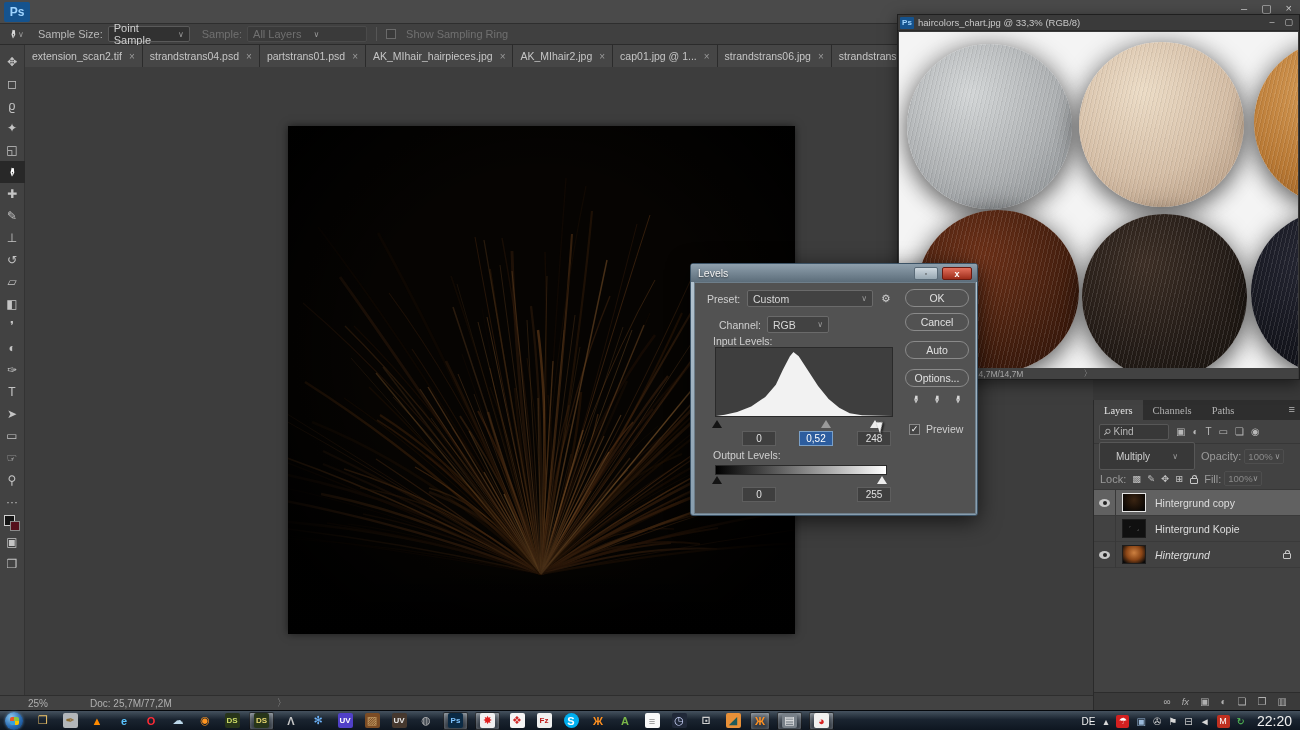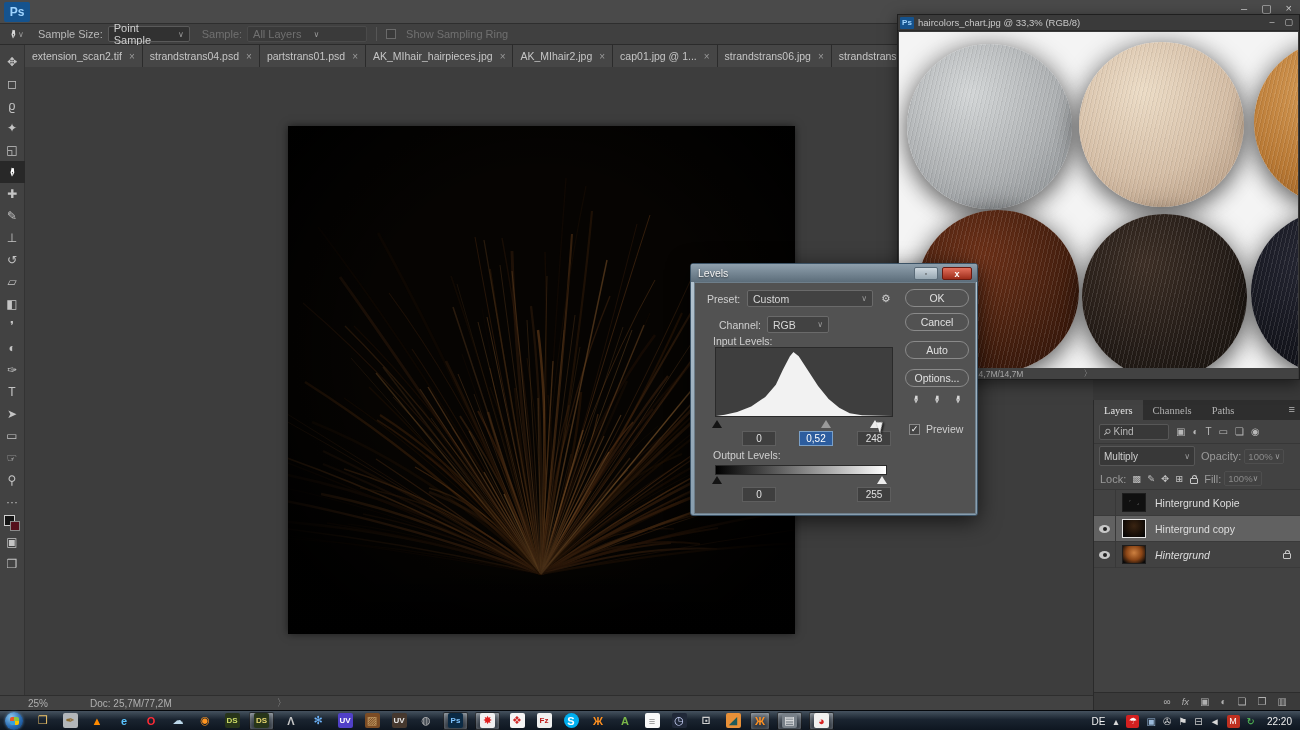--- a/index.html
+++ b/index.html
@@ -48,21 +48,21 @@
   #layers-panel{left:1093px;top:400px;width:207px;height:310px;background:#424242;border-left:1px solid #2a2a2a;}
   #lp-tabs{position:absolute;left:0;top:0;width:207px;height:20px;background:#2e2e2e;display:flex;align-items:stretch;font-size:10.5px;}
   .lp-tab{padding:0 10px;display:flex;align-items:center;color:#b2b2b2;font-family:Liberation Serif, serif;}
   .lp-tab.active{background:#424242;color:#e4e4e4;}
   #lp-menu{position:absolute;right:5px;top:3px;color:#b8b8b8;font-size:11px;}
   #lp-filter{position:absolute;left:0;top:20px;width:207px;height:24px;display:flex;align-items:center;border-bottom:1px solid #373737;}
   #kind-dd{margin-left:5px;width:70px;height:16px;background:#383838;border:1px solid #575757;border-radius:2px;display:flex;align-items:center;font-size:10px;color:#b8b8b8;padding:0 4px;gap:3px;}
   #kind-dd .mag{font-size:9px;transform:rotate(45deg);}
   .flt-ic{margin-left:7px;font-size:10px;color:#b8b8b8;}
   #lp-blend{position:absolute;left:0;top:44px;width:207px;height:24px;display:flex;align-items:center;}
-  #blend-dd{margin-left:5px;width:96px;height:20px;background:#383838;border:1px solid #575757;border-radius:2px;font-size:10px;color:#cfcfcf;display:flex;align-items:center;justify-content:space-between;padding:0 4px;}
+  #blend-dd{margin-left:5px;width:96px;height:28px;background:#383838;border:1px solid #575757;border-radius:2px;font-size:10px;color:#cfcfcf;display:flex;align-items:center;justify-content:space-between;padding:0 16px;}
   .small-lbl{font-size:11px;color:#9a9a9a;margin-left:6px;}
   .pct-box{margin-left:3px;width:40px;height:15px;border:1px solid #4e4e4e;border-radius:2px;font-size:9.5px;color:#8a8a8a;display:flex;align-items:center;justify-content:space-between;padding:0 3px;}
   #lp-lock{position:absolute;left:0;top:68px;width:207px;height:22px;display:flex;align-items:center;border-bottom:1px solid #373737;}
   .lock-ic{margin-left:6px;font-size:9.5px;color:#c0c0c0;}
   .mini-lock{position:relative;width:8px;height:6px;border:1px solid #c8c8c8;border-radius:1px;margin-left:7px;margin-top:4px;}
   .mini-lock::before{content:"";position:absolute;top:-4px;left:1px;width:3px;height:3px;border:1px solid #c8c8c8;border-bottom:none;border-radius:3px 3px 0 0;}
   #lp-rows{position:absolute;left:0;top:90px;width:207px;}
   .layer-row{height:26px;display:flex;align-items:center;border-bottom:1px solid #3a3a3a;position:relative;}
   .layer-row.selected{background:#616161;}
   .vis-well{width:22px;height:26px;border-right:1px solid #383838;display:flex;align-items:center;justify-content:center;}
@@ -116,21 +116,21 @@
   #start-orb{width:18px;height:18px;margin-left:5px;border-radius:50%;background:radial-gradient(circle at 35% 28%,#8cc8ee,#2a6cb4 55%,#0b3a70);display:flex;align-items:center;justify-content:center;box-shadow:0 0 3px rgba(120,190,255,.6);}
   #orb-flag{width:9px;height:8px;border-radius:2px;background:conic-gradient(#8cc63e 0 90deg,#f7c500 90deg 180deg,#37a1dd 180deg 270deg,#e8552a 270deg 360deg);}
   #tb-items{display:flex;align-items:center;gap:7px;margin-left:10px;}
   .tb-item{min-width:20px;height:18px;display:flex;align-items:center;justify-content:center;font-size:11px;}
   .tb-item.pressed{background:linear-gradient(rgba(255,255,255,.30),rgba(255,255,255,.08));border:1px solid rgba(0,0,0,.55);border-radius:2px;box-shadow:inset 0 0 4px rgba(255,255,255,.35);padding:0 4px;}
   .tb-chip{min-width:15px;height:15px;border-radius:2px;display:flex;align-items:center;justify-content:center;}
   #tray{position:absolute;right:4px;top:0;height:20px;display:flex;align-items:center;gap:8px;}
   #tray-lang{font-size:10px;color:#f0f0f0;}
   .tray-ic{font-size:10px;display:flex;align-items:center;justify-content:center;}
   .tray-chip{width:13px;height:13px;border-radius:2px;display:flex;align-items:center;justify-content:center;font-size:9px;}
-  #tray-clock{font-size:10px;color:#f0f0f0;margin-left:4px;margin-right:4px;}
+  #tray-clock{font-size:14px;color:#f0f0f0;margin-left:4px;margin-right:4px;}
 </style>
 </head>
 <body>
 
 <div id="app">
 
   <div id="menubar" class="abs">
     <div id="ps-logo">Ps</div>
     <div id="win-controls">
         <span>–</span>
@@ -498,31 +498,31 @@
           <span class="lock-ic">⊞</span>
         </span>
       <span class="mini-lock"></span>
       <span class="small-lbl">Fill:</span>
       <div class="pct-box" style="width:38px;">
         <span>100%</span>
         <span class="dd-arrow">∨</span>
       </div>
     </div>
     <div id="lp-rows">
-        <div class="layer-row">
-          <div class="vis-well"></div>
-          <div class="layer-thumb thumb-speckle"></div>
-          <span class="layer-name">Hintergrund Kopie</span>
-        </div>
         <div class="layer-row selected">
           <div class="vis-well">
             <span class="eye"></span>
           </div>
           <div class="layer-thumb thumb-darkv sel"></div>
           <span class="layer-name">Hintergrund copy</span>
+        </div>
+        <div class="layer-row">
+          <div class="vis-well"></div>
+          <div class="layer-thumb thumb-speckle"></div>
+          <span class="layer-name">Hintergrund Kopie</span>
         </div>
         <div class="layer-row">
           <div class="vis-well">
             <span class="eye"></span>
           </div>
           <div class="layer-thumb thumb-orange"></div>
           <span class="layer-name italic">Hintergrund</span>
           <span class="mini-lock layer-lock"></span>
         </div>
       </div>

